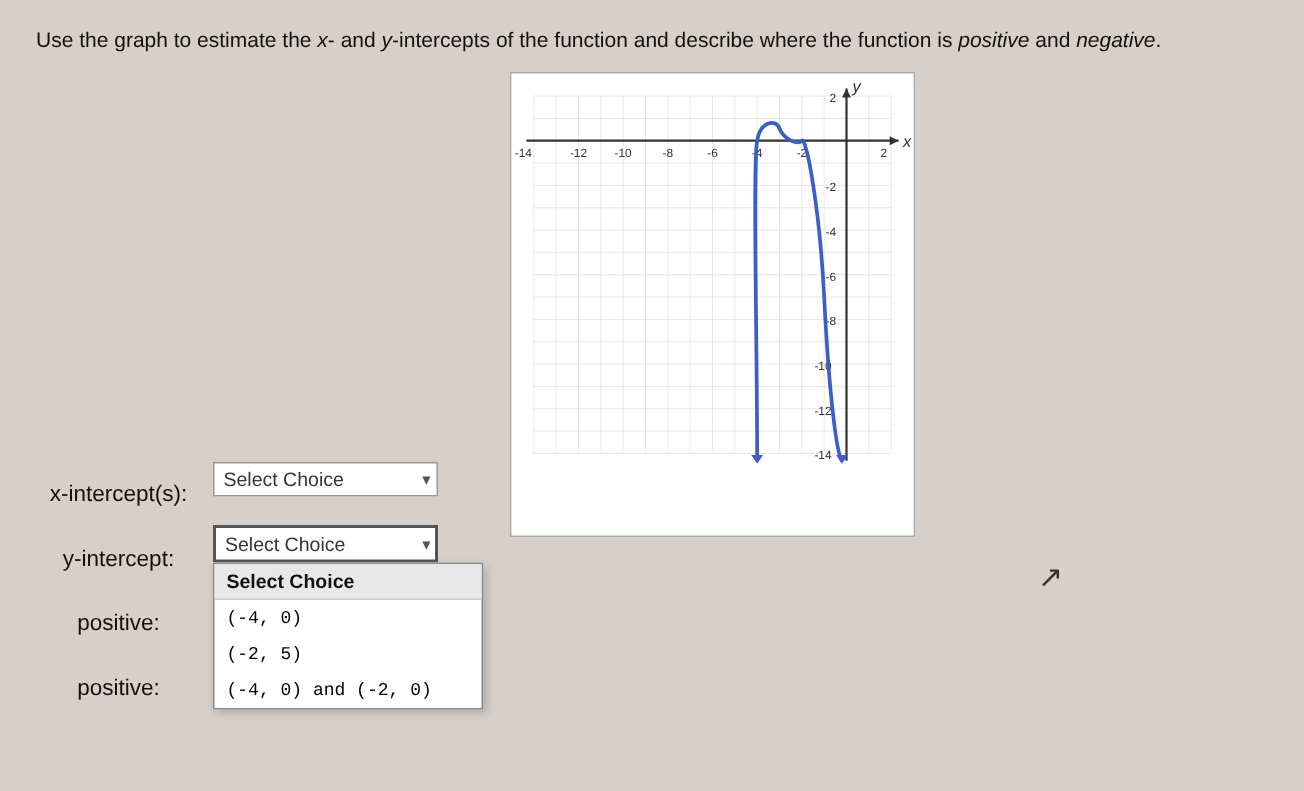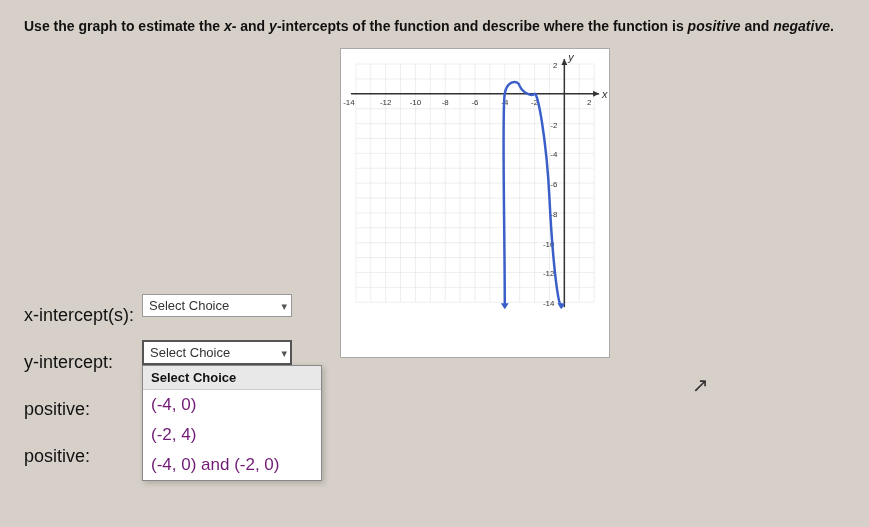--- a/index.html
+++ b/index.html
@@ -18,21 +18,20 @@
       height: 527px;
       position: relative;
       padding: 18px 24px 18px 24px;
     }
 
     .instructions {
       font-size: 14px;
       color: #111;
       margin-bottom: 14px;
       font-style: normal;
-      font-weight: bold;
     }
 
     .instructions em {
       font-style: italic;
     }
 
     .graph-container {
       flex: 1;
       display: flex;
       justify-content: center;
@@ -57,24 +56,24 @@
     }
 
     .control-row {
       display: flex;
       align-items: center;
       gap: 8px;
       position: relative;
     }
 
     .control-label {
-      font-size: 18px;
+      font-size: 15px;
       color: #111;
       min-width: 110px;
-      text-align: left;
+      text-align: center;
       margin-top: 20px;
     }
 
     .select-box {
       border: 1px solid #999;
       background: white;
       padding: 3px 20px 3px 6px;
       font-size: 13px;
       cursor: pointer;
       appearance: none;
@@ -116,24 +115,25 @@
       padding: 4px 8px;
       background: #e8e8e8;
       font-weight: bold;
       font-size: 13px;
       color: #111;
       border-bottom: 1px solid #ccc;
     }
 
     .dropdown-item {
       padding: 5px 8px;
-      font-size: 17px;
-      color: #701a75;
+      font-size: 12px;
+      color: #000000;
       cursor: pointer;
       white-space: nowrap;
+      font-family: Liberation Mono, monospace;
     }
   </style>
 </head>
 <body>
 
 <div class="page-container">
 
   <div class="instructions">
     Use the graph to estimate the <em>x</em>- and <em>y</em>-intercepts of the function and describe where the function is <em>positive</em> and <em>negative</em>.
   </div>
@@ -260,21 +260,21 @@
           <option value="" selected="">Select Choice</option>
           <option value="(-4,0)">(-4, 0)</option>
           <option value="(0,-7)">(0, -7)</option>
           <option value="(-2,0)">(-2, 0)</option>
           <option value="(-4,0)and(-2,0)">(-4, 0) and (-2, 0)</option>
         </select>
         
         <div class="dropdown-open">
           <div class="dropdown-header">Select Choice</div>
           <div class="dropdown-item">(-4, 0)</div>
-          <div class="dropdown-item">(-2, 4)</div>
+          <div class="dropdown-item">(-2, 5)</div>
           <div class="dropdown-item">(-4, 0) and (-2, 0)</div>
         </div>
       </div>
     </div>
 
     <div class="control-row">
       <span class="control-label">positive:</span>
       <div class="select-wrapper">
         <select class="select-box" style="min-width:80px;">
           <option value="">Sel</option>

